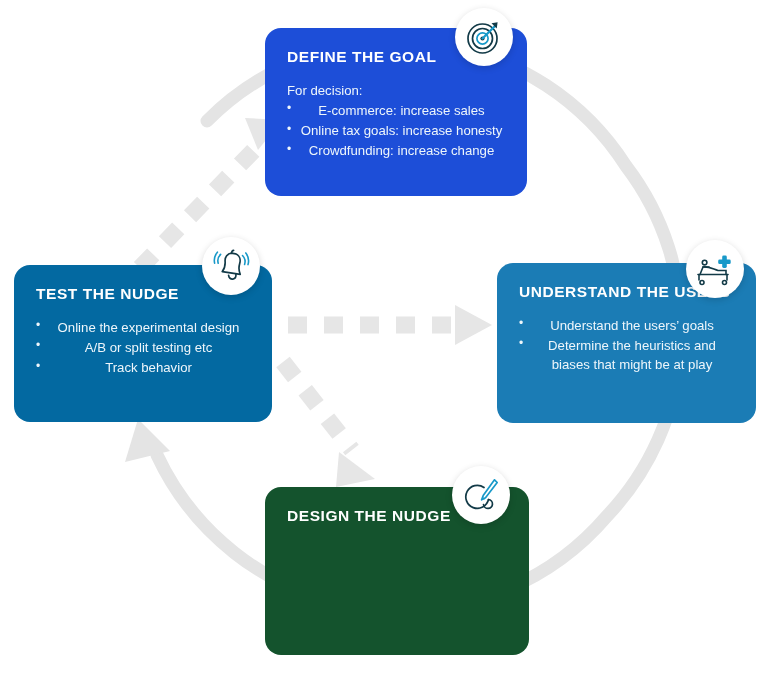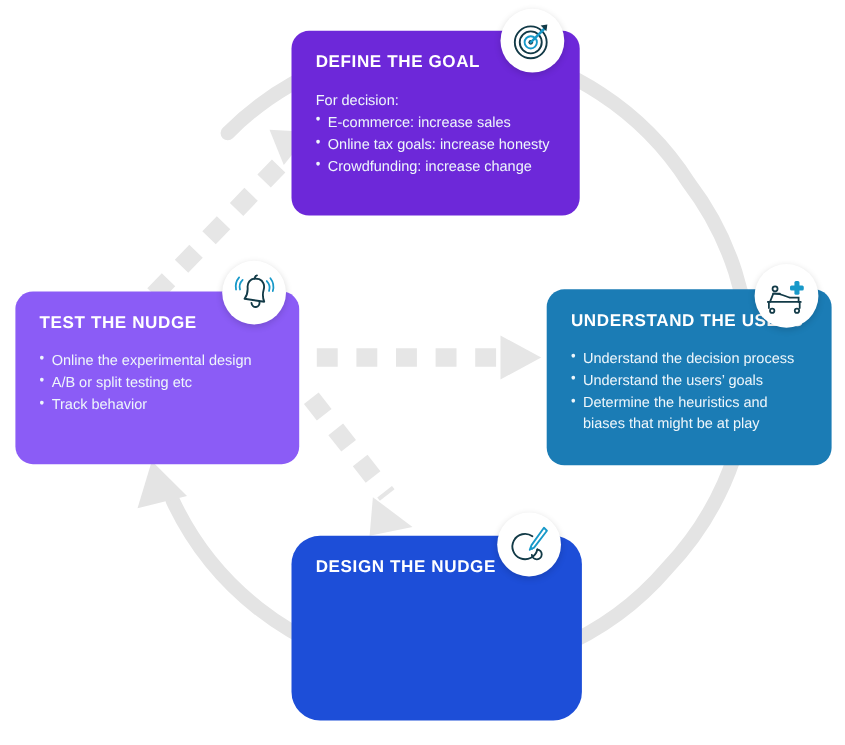--- a/index.html
+++ b/index.html
@@ -55,20 +55,21 @@
     font-size: 13.2px;
     line-height: 1.45;
     margin: 0 0 1px 0;
     color: #eef6fb;
   }
 
   .bullets {
     list-style: none;
     margin: 0;
     padding: 0;
+    text-align: center;
   }
   .bullets li {
     position: relative;
     font-size: 13.2px;
     line-height: 1.46;
     padding-left: 11px;
     margin: 0 0 1px 0;
     color: #eef6fb;
   }
   .bullets li::before {
@@ -137,44 +138,43 @@
       <path d="M 288 325 L 452 325" fill="none" stroke="#e6e6e6" stroke-width="17" stroke-dasharray="19 17" stroke-linecap="butt"></path>
       <polygon points="455,305 492,325 455,345" fill="#e6e6e6"></polygon>
     </g>
 
     <g>
       <path d="M 283 362 L 352 450" fill="none" stroke="#e6e6e6" stroke-width="17" stroke-dasharray="19 17" stroke-linecap="butt"></path>
       <polygon points="339,452 375,479 336,487" fill="#e6e6e6"></polygon>
     </g>
   </svg>
 
-  <div class="card" id="card-define" style="background: #6d28d9;">
+  <div class="card" id="card-define" style="background: #1d4ed8;">
     <div class="card-title">DEFINE THE GOAL</div>
     <p class="card-lead">For decision:</p>
     <ul class="bullets">
       <li>E-commerce: increase sales</li>
       <li>Online tax goals: increase honesty</li>
       <li>Crowdfunding: increase change</li>
     </ul>
   </div>
 
   <div class="card" id="card-understand" style="background: rgb(27, 124, 181);">
     <div class="card-title">UNDERSTAND THE USERS</div>
     <ul class="bullets">
-      <li>Understand the decision process</li>
       <li>Understand the users’ goals</li>
       <li>Determine the heuristics and biases that might be at play</li>
     </ul>
   </div>
 
-  <div class="card" id="card-design" style="background: #1d4ed8; border-radius: 26px;">
+  <div class="card" id="card-design" style="background: #14532d;">
     <div class="card-title">DESIGN THE NUDGE</div>
   </div>
 
-  <div class="card" id="card-test" style="background: #8b5cf6;">
+  <div class="card" id="card-test" style="background: #0369a1;">
     <div class="card-title">TEST THE NUDGE</div>
     <ul class="bullets">
       <li>Online the experimental design</li>
       <li>A/B or split testing etc</li>
       <li>Track behavior</li>
     </ul>
   </div>
 
   <div class="icon-badge" id="badge-goal">
     <svg width="40" height="40" viewBox="0 0 40 40" xmlns="http://www.w3.org/2000/svg">

